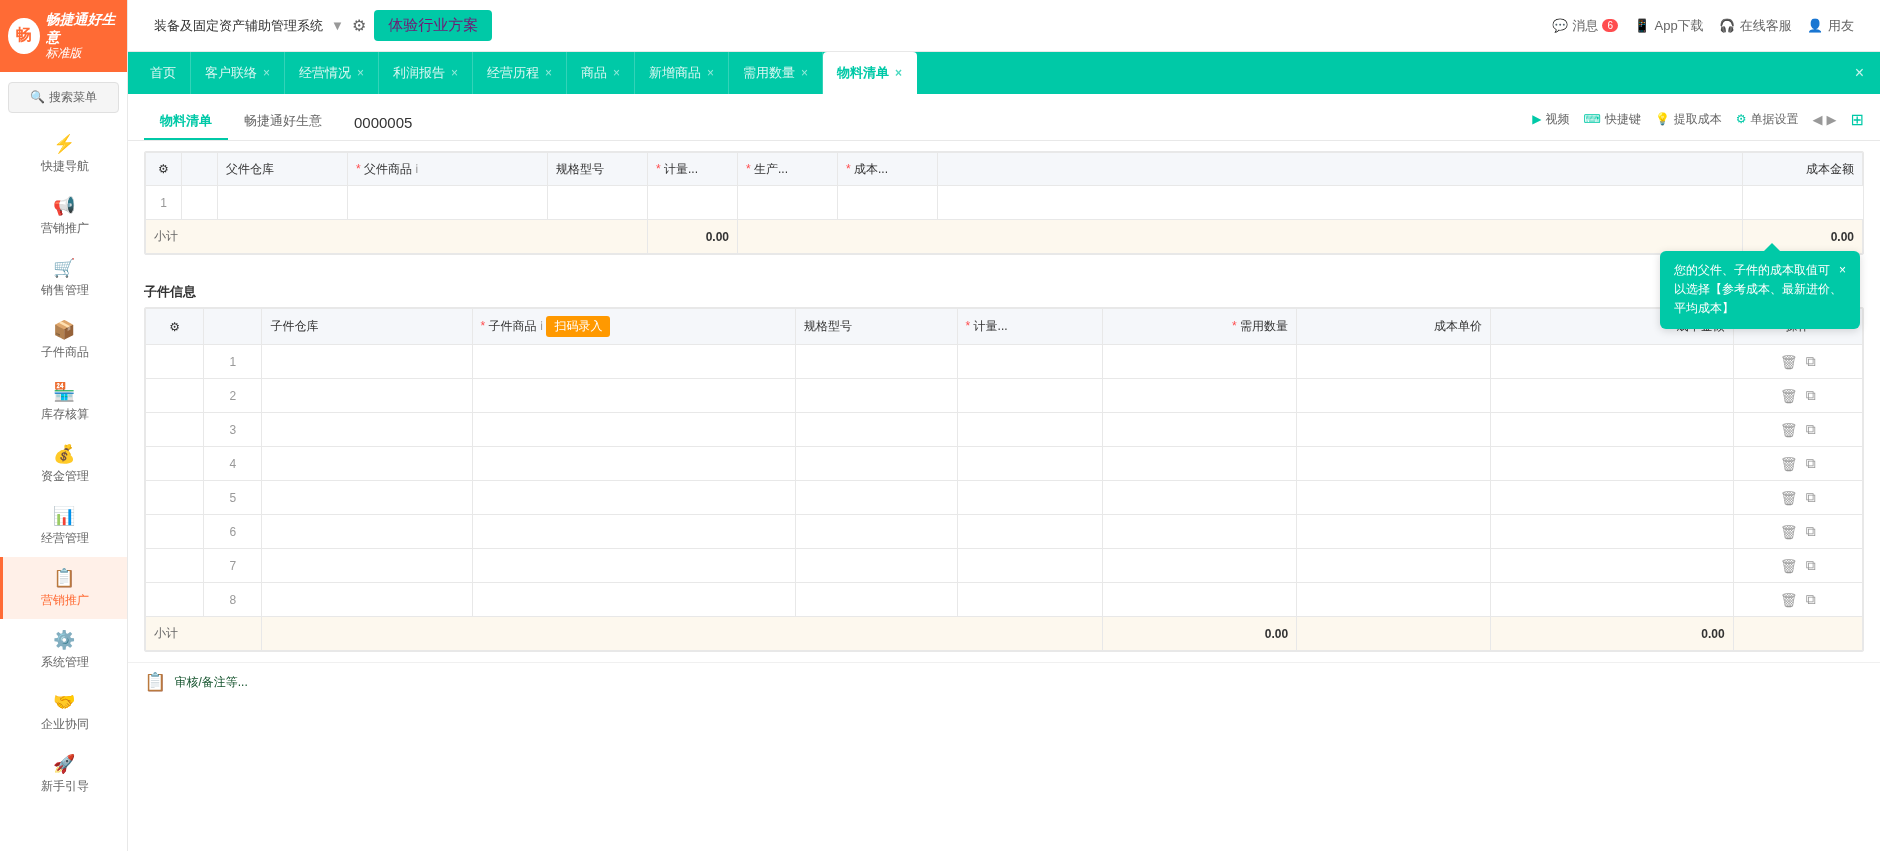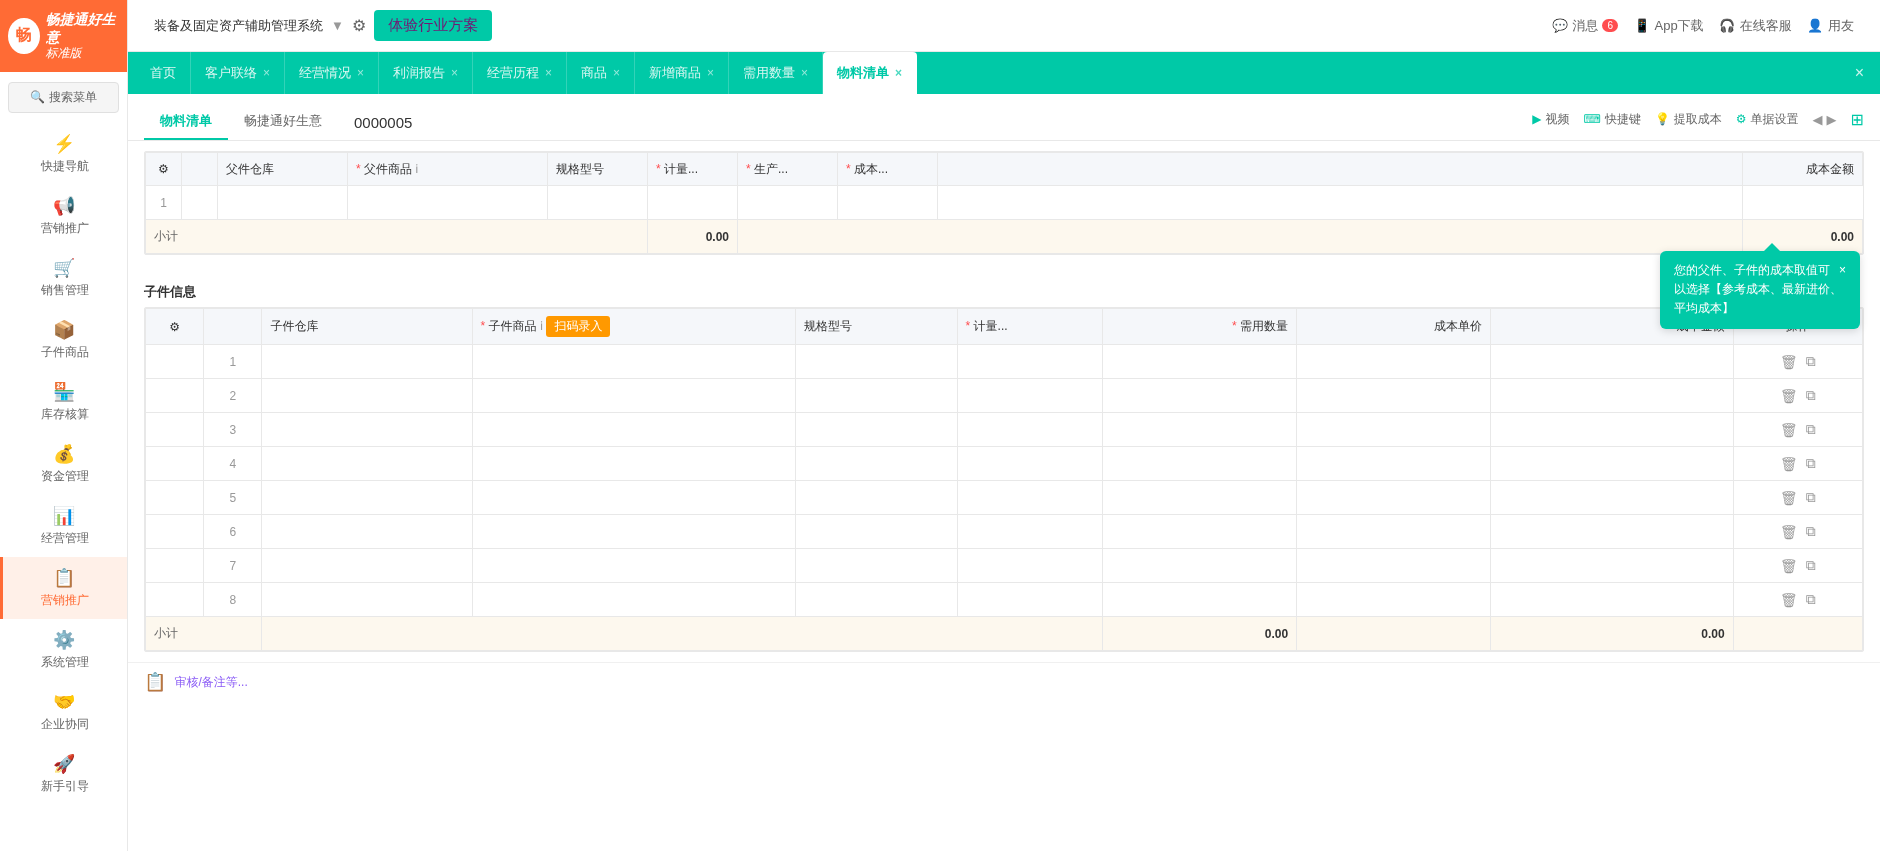--- a/index.html
+++ b/index.html
@@ -65,21 +65,21 @@
     .action-icon { color: #999; font-size: 14px; cursor: pointer; }
 
     
     .tooltip-bubble { position: absolute; right: 20px; top: 110px; background: #00c9a7; color: #fff; padding: 10px 14px; border-radius: 6px; font-size: 12px; line-height: 1.6; max-width: 200px; z-index: 100; box-shadow: 0 2px 8px rgba(0,0,0,0.15); }
     .tooltip-bubble::before { content: ''; position: absolute; top: -8px; right: 80px; width: 0; height: 0; border-left: 8px solid transparent; border-right: 8px solid transparent; border-bottom: 8px solid #00c9a7; }
     .tooltip-close { float: right; cursor: pointer; margin-left: 8px; }
 
     
     .bottom-area { padding: 8px 16px; border-top: 1px solid #f0f0f0; display: flex; align-items: center; gap: 8px; background: #fff; }
     .bottom-icon { color: #00c9a7; font-size: 18px; }
-    .bottom-text { color: #8b5cf6; font-size: 12px; }
+    .bottom-text { color: #14532d; font-size: 12px; }
 
     .relative { position: relative; }
   </style>
 </head>
 <body>
 
 <div class="sidebar">
   <div class="sidebar-logo">
     <div class="sidebar-logo-icon">
       <span>畅</span>

